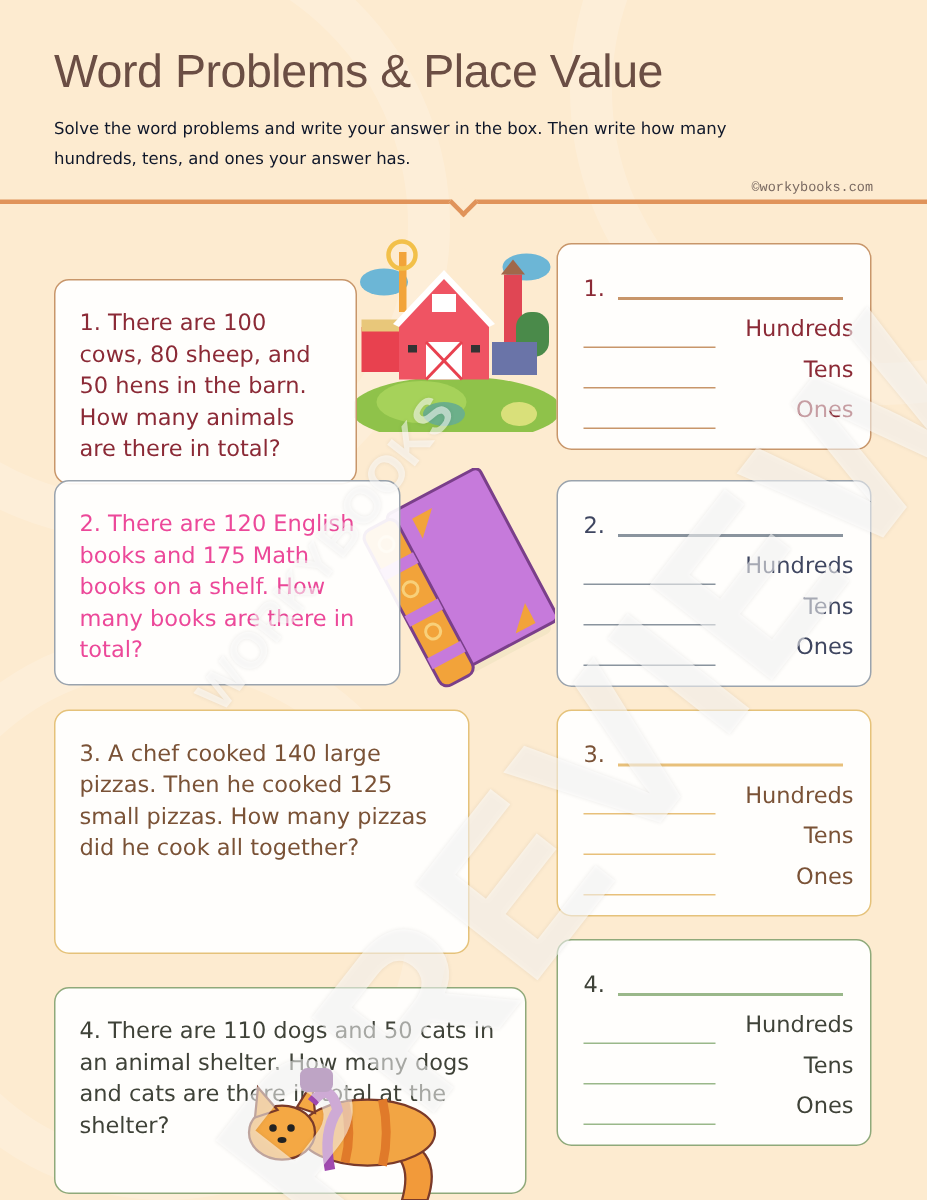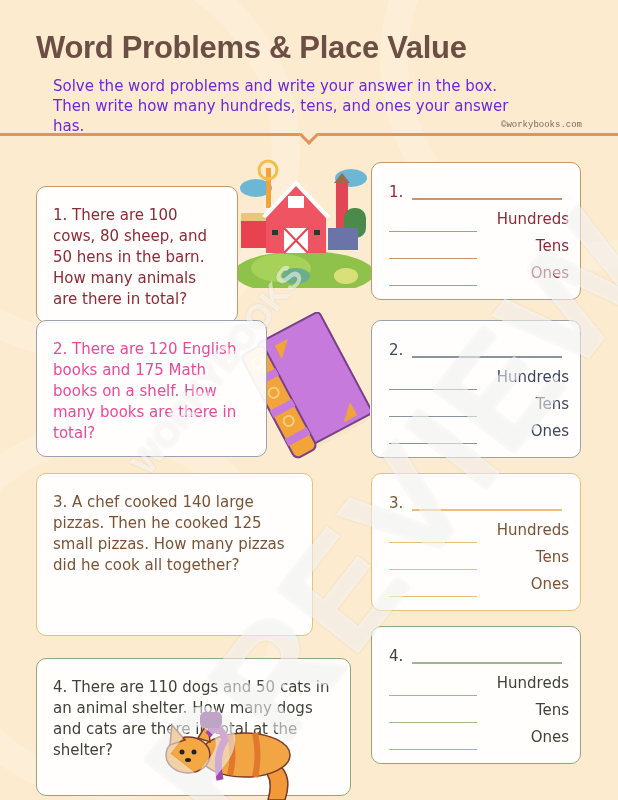--- a/index.html
+++ b/index.html
@@ -10,26 +10,26 @@
     font-family: "DejaVu Sans", sans-serif;
   }
   .bg-swirl {
     position: absolute; border-radius: 50%;
     border: 28px solid rgba(255,255,255,0.18);
     pointer-events: none;
   }
   .header-title {
     position: absolute; left: 36px; top: 30px;
     font-family: "Liberation Sans", sans-serif;
-    font-weight: bold; font-size: 31px; color: #6b4e44;
+    font-weight: normal; font-size: 31px; color: #6b4e44;
     letter-spacing: -0.3px;
   }
   .instructions {
-    position: absolute; left: 53px; top: 76px; width: 460px;
-    font-size: 15px; line-height: 20px; color: #6d28d9;
+    position: absolute; left: 36px; top: 76px; width: 460px;
+    font-size: 11px; line-height: 20px; color: #0f172a;
   }
   .copyright {
     position: absolute; right: 36px; top: 120px;
     font-size: 9px; color: #7a6a62; font-family: Liberation Mono, monospace;
   }
   .divider {
     position: absolute; left: 0; top: 133px; width: 618px; height: 3px;
     background: #e0935a;
   }
   .divider-notch {

